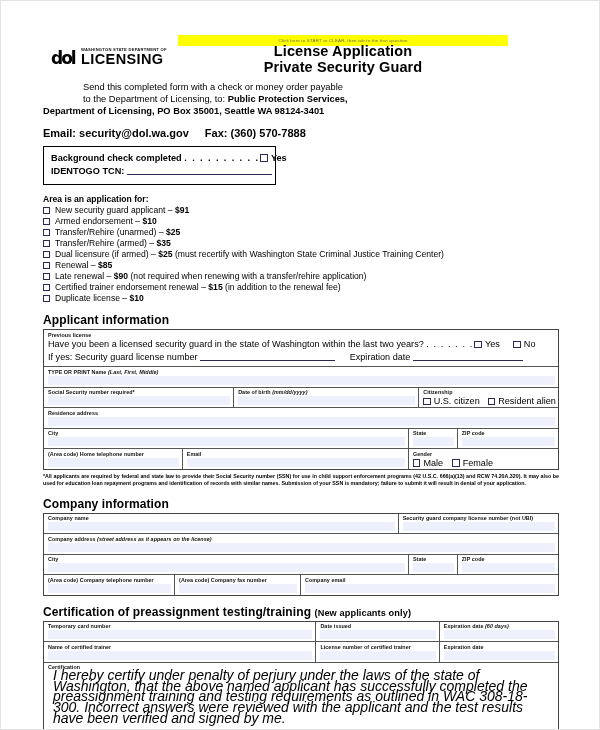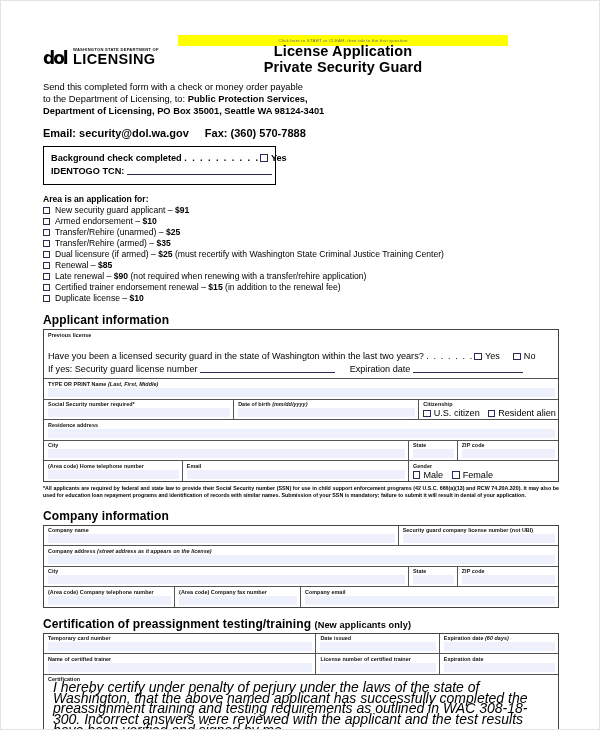--- a/index.html
+++ b/index.html
@@ -25,21 +25,21 @@
   }
 
   
   .hdr{position:relative;height:48px;}
   .hilite{
     position:absolute; left:135px; top:4px; width:330px; height:11px;
     background:#ffff00;
     font-size:4.4px; letter-spacing:.2px; color:#6a6a55;
     text-align:center; line-height:11px; overflow:hidden; white-space:nowrap;
   }
-  .logo{position:absolute; left:0; top:14px; width:125px; height:26px;}
+  .logo{position:absolute; left:8px; top:14px; width:125px; height:26px;}
   .logo-mark{
     position:absolute;left:0;top:3px;
     font-weight:bold;font-size:17px;letter-spacing:-2px;
     font-family:"DejaVu Sans", sans-serif;
   }
   .logo-sup{
     position:absolute;left:30px;top:2px;
     font-size:4.1px;font-weight:bold;letter-spacing:.25px;white-space:nowrap;color:#111;
   }
   .logo-main{
@@ -49,21 +49,21 @@
   .title{
     position:absolute; left:135px; top:13px; width:330px;
     text-align:center; font-size:14.5px; font-weight:bold; line-height:15.5px;
     letter-spacing:.1px;
   }
 
   
   .intro{
     font-size:9.3px; line-height:12.2px; font-weight:bold; margin-top:2px;
   }
-  .intro .lt{font-weight:normal;}
+  .intro .lt{font-weight:normal;margin-left:40px;}
   .contact{font-size:11px;font-weight:bold;margin-top:9px;}
   .contact .sp{display:inline-block;width:16px;}
 
   
   .bgbox{
     margin-top:7px; width:233px; border:1.2px solid #000;
     padding:5px 7px 6px 7px; box-sizing:border-box;
   }
   .bgrow{font-size:9.2px;font-weight:bold;line-height:13px;white-space:nowrap;}
   .dots{letter-spacing:1.4px;font-weight:bold;}
@@ -96,21 +96,21 @@
     position:relative;border-right:1px solid #555;box-sizing:border-box;
     padding:1.5px 0 0 4px;overflow:hidden;
   }
   .cell:last-child{border-right:none;}
   .lbl{font-size:5.4px;font-weight:bold;color:#111;letter-spacing:.05px;white-space:nowrap;}
   .lbl i{font-style:italic;font-weight:bold;}
   .fill{background:#eef0fb;height:9px;margin:1px 3px 2px 0;}
 
   
   .prow{padding:2px 4px 3px 4px;}
-  .q{font-size:9.1px;line-height:12px;white-space:nowrap;margin-top:12px;}
+  .q{font-size:9.1px;line-height:12px;white-space:nowrap;}
   .q .dot2{letter-spacing:1.1px;}
   .q2{font-size:9.1px;line-height:12px;margin-top:1px;white-space:nowrap;}
   .uline{display:inline-block;border-bottom:1px solid #2a2a55;height:9px;vertical-align:-1px;}
 
   .cbrow{font-size:9.1px;font-weight:normal;padding-top:1px;white-space:nowrap;}
   .cbrow .cb{width:7.5px;height:7.5px;margin:0 3px 0 0;}
 
   
   .certp{
     font-size:14px;font-style:italic;line-height:10.6px;padding:0 6px 0 5px;

